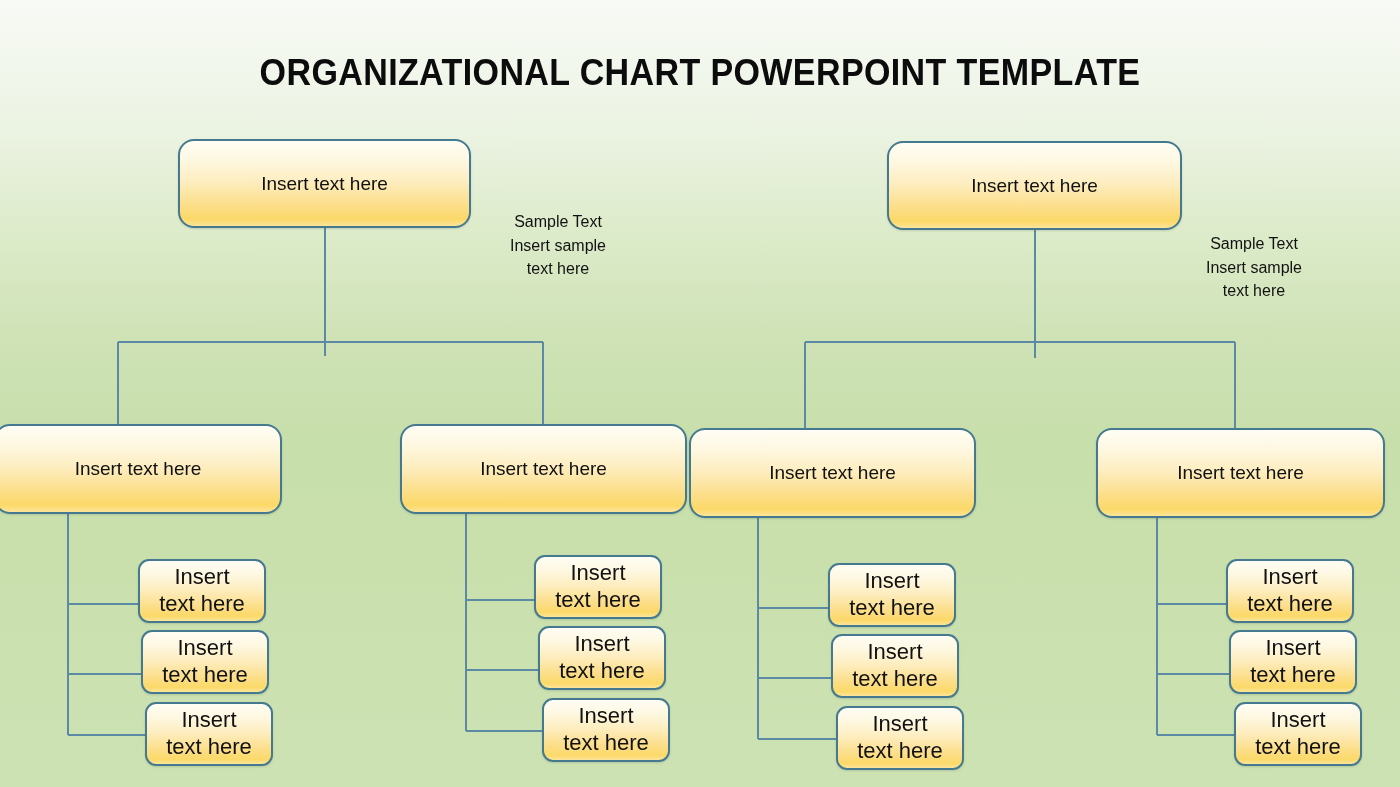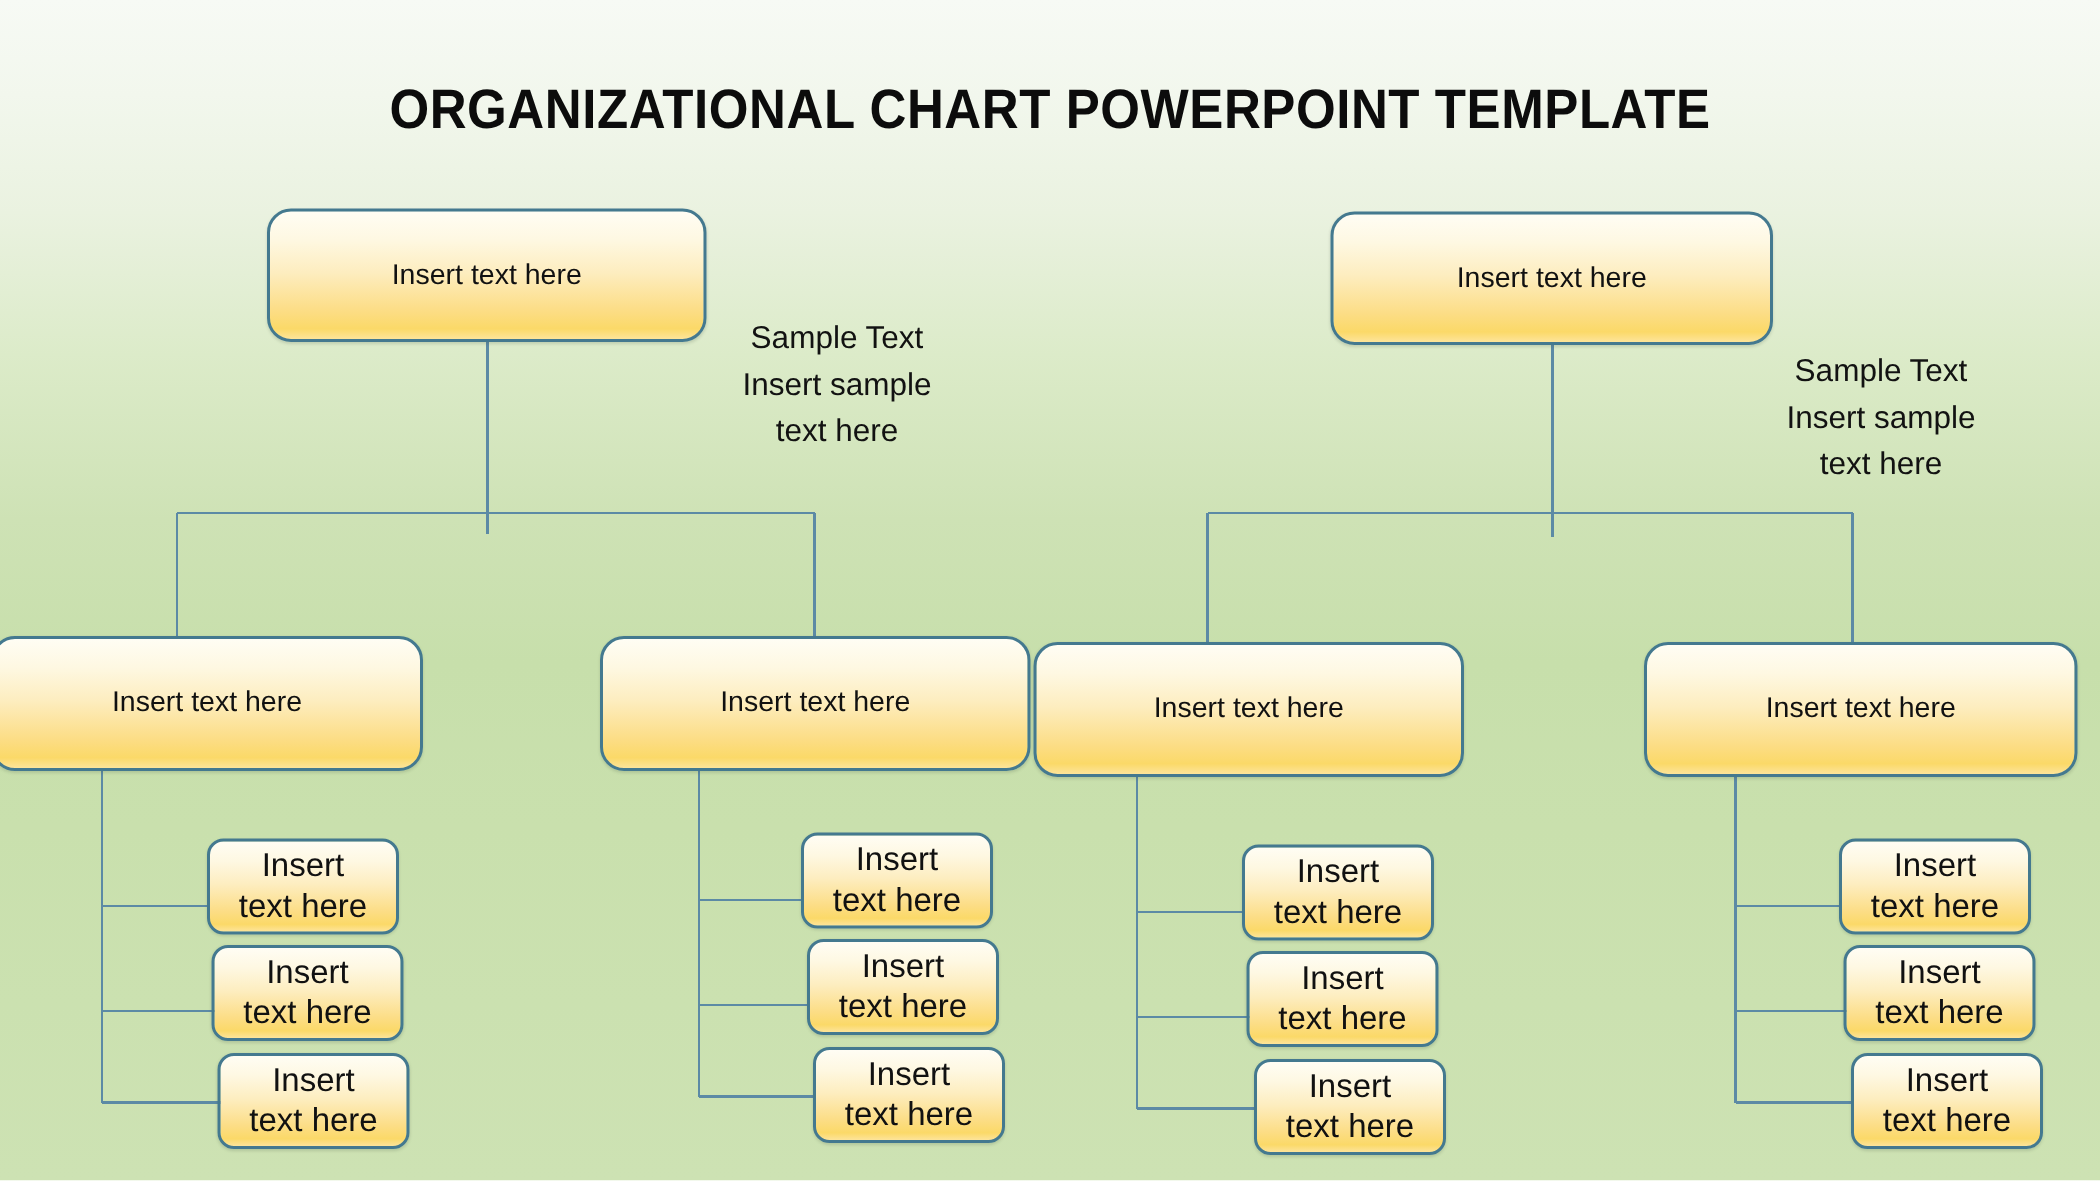--- a/index.html
+++ b/index.html
@@ -97,21 +97,21 @@
   }
   .node .node-text {
     display: block;
     white-space: pre-line;
   }
 
   
   .sample-text {
     position: absolute;
     text-align: center;
-    font-size: 21px;
+    font-size: 16px;
     line-height: 1.48;
     color: #121212;
     white-space: pre-line;
   }
 </style>
 </head>
 <body>
 
 <div class="slide">
 

